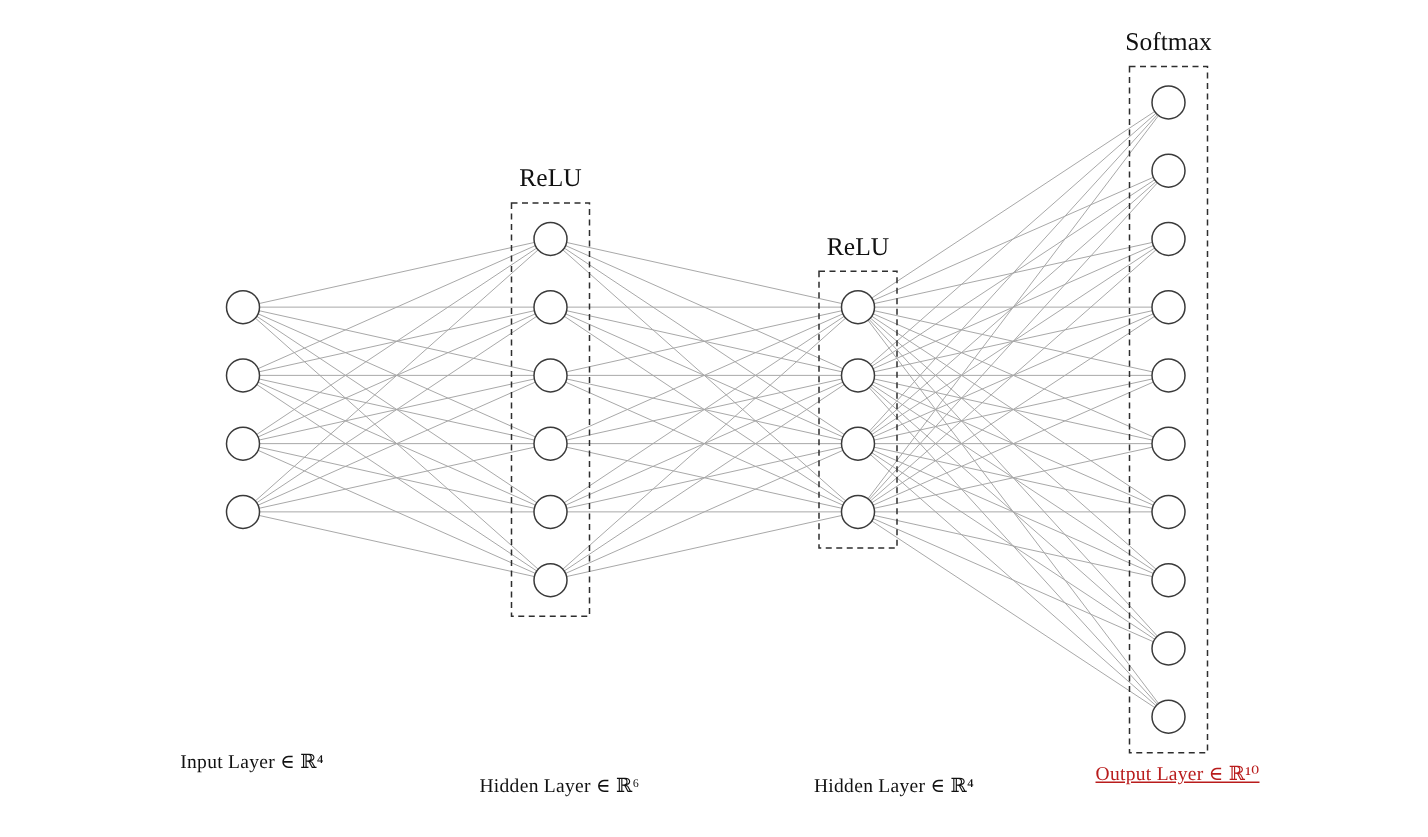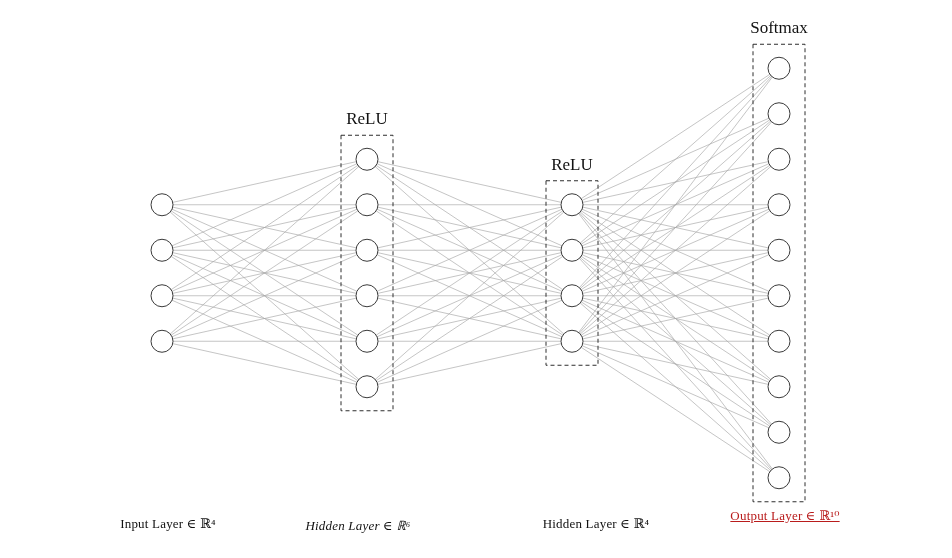--- a/index.html
+++ b/index.html
@@ -144,21 +144,21 @@
       <circle cx="779" cy="159.25" r="11" fill="#ffffff" stroke="#3a3a3a" stroke-width="1"></circle>
       <circle cx="779" cy="204.75" r="11" fill="#ffffff" stroke="#3a3a3a" stroke-width="1"></circle>
       <circle cx="779" cy="250.25" r="11" fill="#ffffff" stroke="#3a3a3a" stroke-width="1"></circle>
       <circle cx="779" cy="295.75" r="11" fill="#ffffff" stroke="#3a3a3a" stroke-width="1"></circle>
       <circle cx="779" cy="341.25" r="11" fill="#ffffff" stroke="#3a3a3a" stroke-width="1"></circle>
       <circle cx="779" cy="386.75" r="11" fill="#ffffff" stroke="#3a3a3a" stroke-width="1"></circle>
       <circle cx="779" cy="432.25" r="11" fill="#ffffff" stroke="#3a3a3a" stroke-width="1"></circle>
       <circle cx="779" cy="477.75" r="11" fill="#ffffff" stroke="#3a3a3a" stroke-width="1"></circle>
     </svg>
   <div id="captions">
-      <div class="layer-caption" style="left: 168px; top: 516px; color: rgb(17, 17, 17); text-align: right;">Input Layer ∈ ℝ⁴</div>
-      <div class="layer-caption" style="left: 358px; top: 516px; color: rgb(17, 17, 17); font-style: italic;">Hidden Layer ∈ ℝ⁶</div>
+      <div class="layer-caption" style="left: 168px; top: 500px; color: rgb(17, 17, 17); text-align: right;">Input Layer ∈ ℝ⁴</div>
+      <div class="layer-caption" style="left: 373px; top: 516px; color: rgb(17, 17, 17);">Hidden Layer ∈ ℝ⁶</div>
       <div class="activation-label" style="left: 367px; top: 109.25px; color: rgb(17, 17, 17);">ReLU</div>
       <div class="layer-caption" style="left: 596px; top: 516px; color: rgb(17, 17, 17);">Hidden Layer ∈ ℝ⁴</div>
       <div class="activation-label" style="left: 572px; top: 154.75px; color: rgb(17, 17, 17);">ReLU</div>
       <div class="layer-caption" style="left: 785px; top: 508px; color: #b91c1c; text-decoration: underline;">Output Layer ∈ ℝ¹⁰</div>
       <div class="activation-label" style="left: 779px; top: 18.25px; color: rgb(17, 17, 17);">Softmax</div>
     </div>
 </div>
 
 </body></html>

